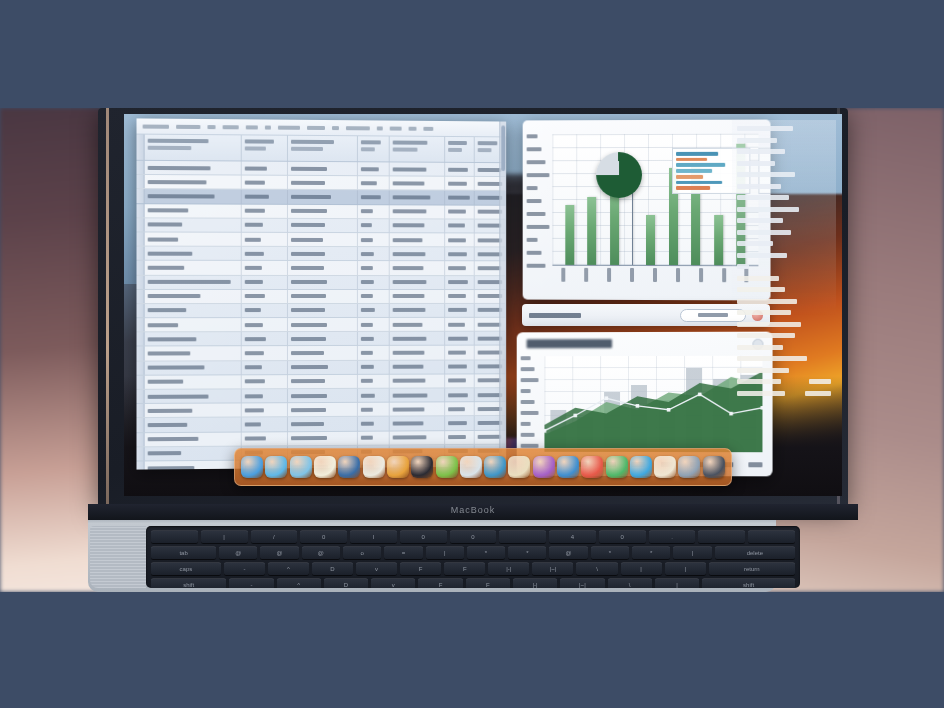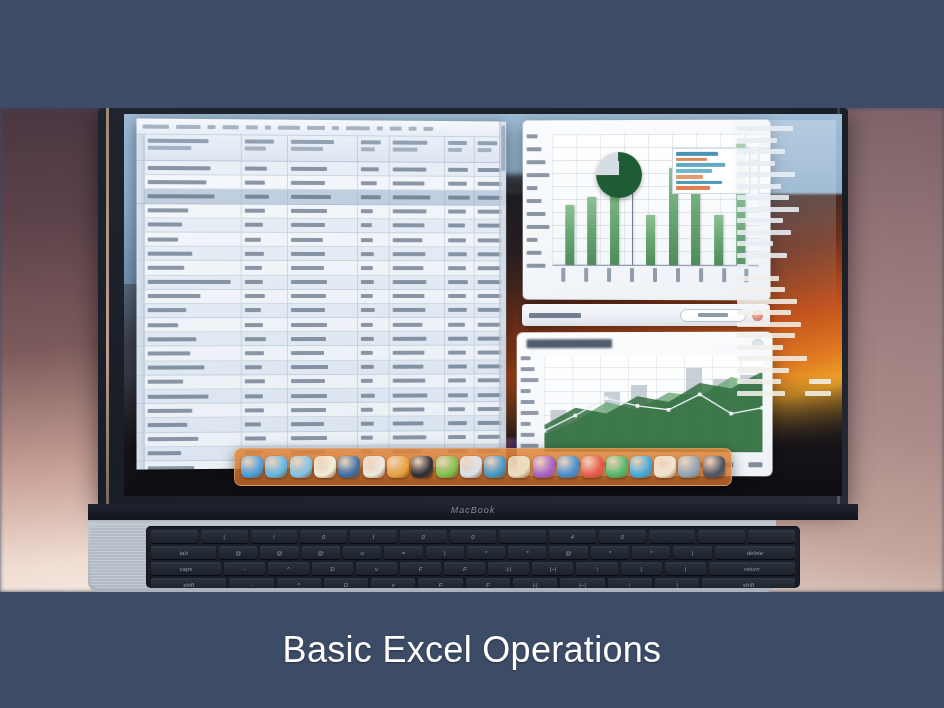--- a/index.html
+++ b/index.html
@@ -217,21 +217,20 @@
     display:flex; align-items:center; justify-content:space-around;
     padding:0 5px; box-shadow:0 4px 14px rgba(0,0,0,.45);
   }
   .dk { width:22px; height:22px; border-radius:6px; box-shadow:0 1px 3px rgba(0,0,0,.4); }
 
   
   .base {
     position:absolute; left:0; top:396px; width:688px; height:88px;
     background:linear-gradient(180deg,#1a1d24 0%,#15181e 12%,#9aa3ad 14%,#c3c9d0 22%,#aab2bb 100%);
     border-radius:3px 3px 10px 10px;
-    font-style:italic;
   }
   .hinge { position:absolute; left:0; top:0; width:770px; height:16px;
     background:linear-gradient(180deg,#202430,#12151b); }
   .brand { position:absolute; left:0; top:1px; width:770px; text-align:center;
     color:rgba(215,220,228,.55); font-size:9px; letter-spacing:1px; filter:blur(.6px); }
   .kbd {
     position:absolute; left:58px; top:22px; width:654px; height:62px;
     background:linear-gradient(180deg,#1d212a,#161a22);
     border-radius:5px; padding:4px 5px; overflow:hidden;
     box-shadow:inset 0 1px 2px rgba(0,0,0,.6);
@@ -1250,17 +1249,14 @@
               <div class="key wide">
                 <span>shift</span>
               </div>
             </div>
           </div>
       </div>
 
     </div>
   </div>
 
-  <div class="banner banner-bottom">
-    <div class="btxt">Basic Excel Operations</div>
-  </div>
 
 </div>
 
 </body></html>

